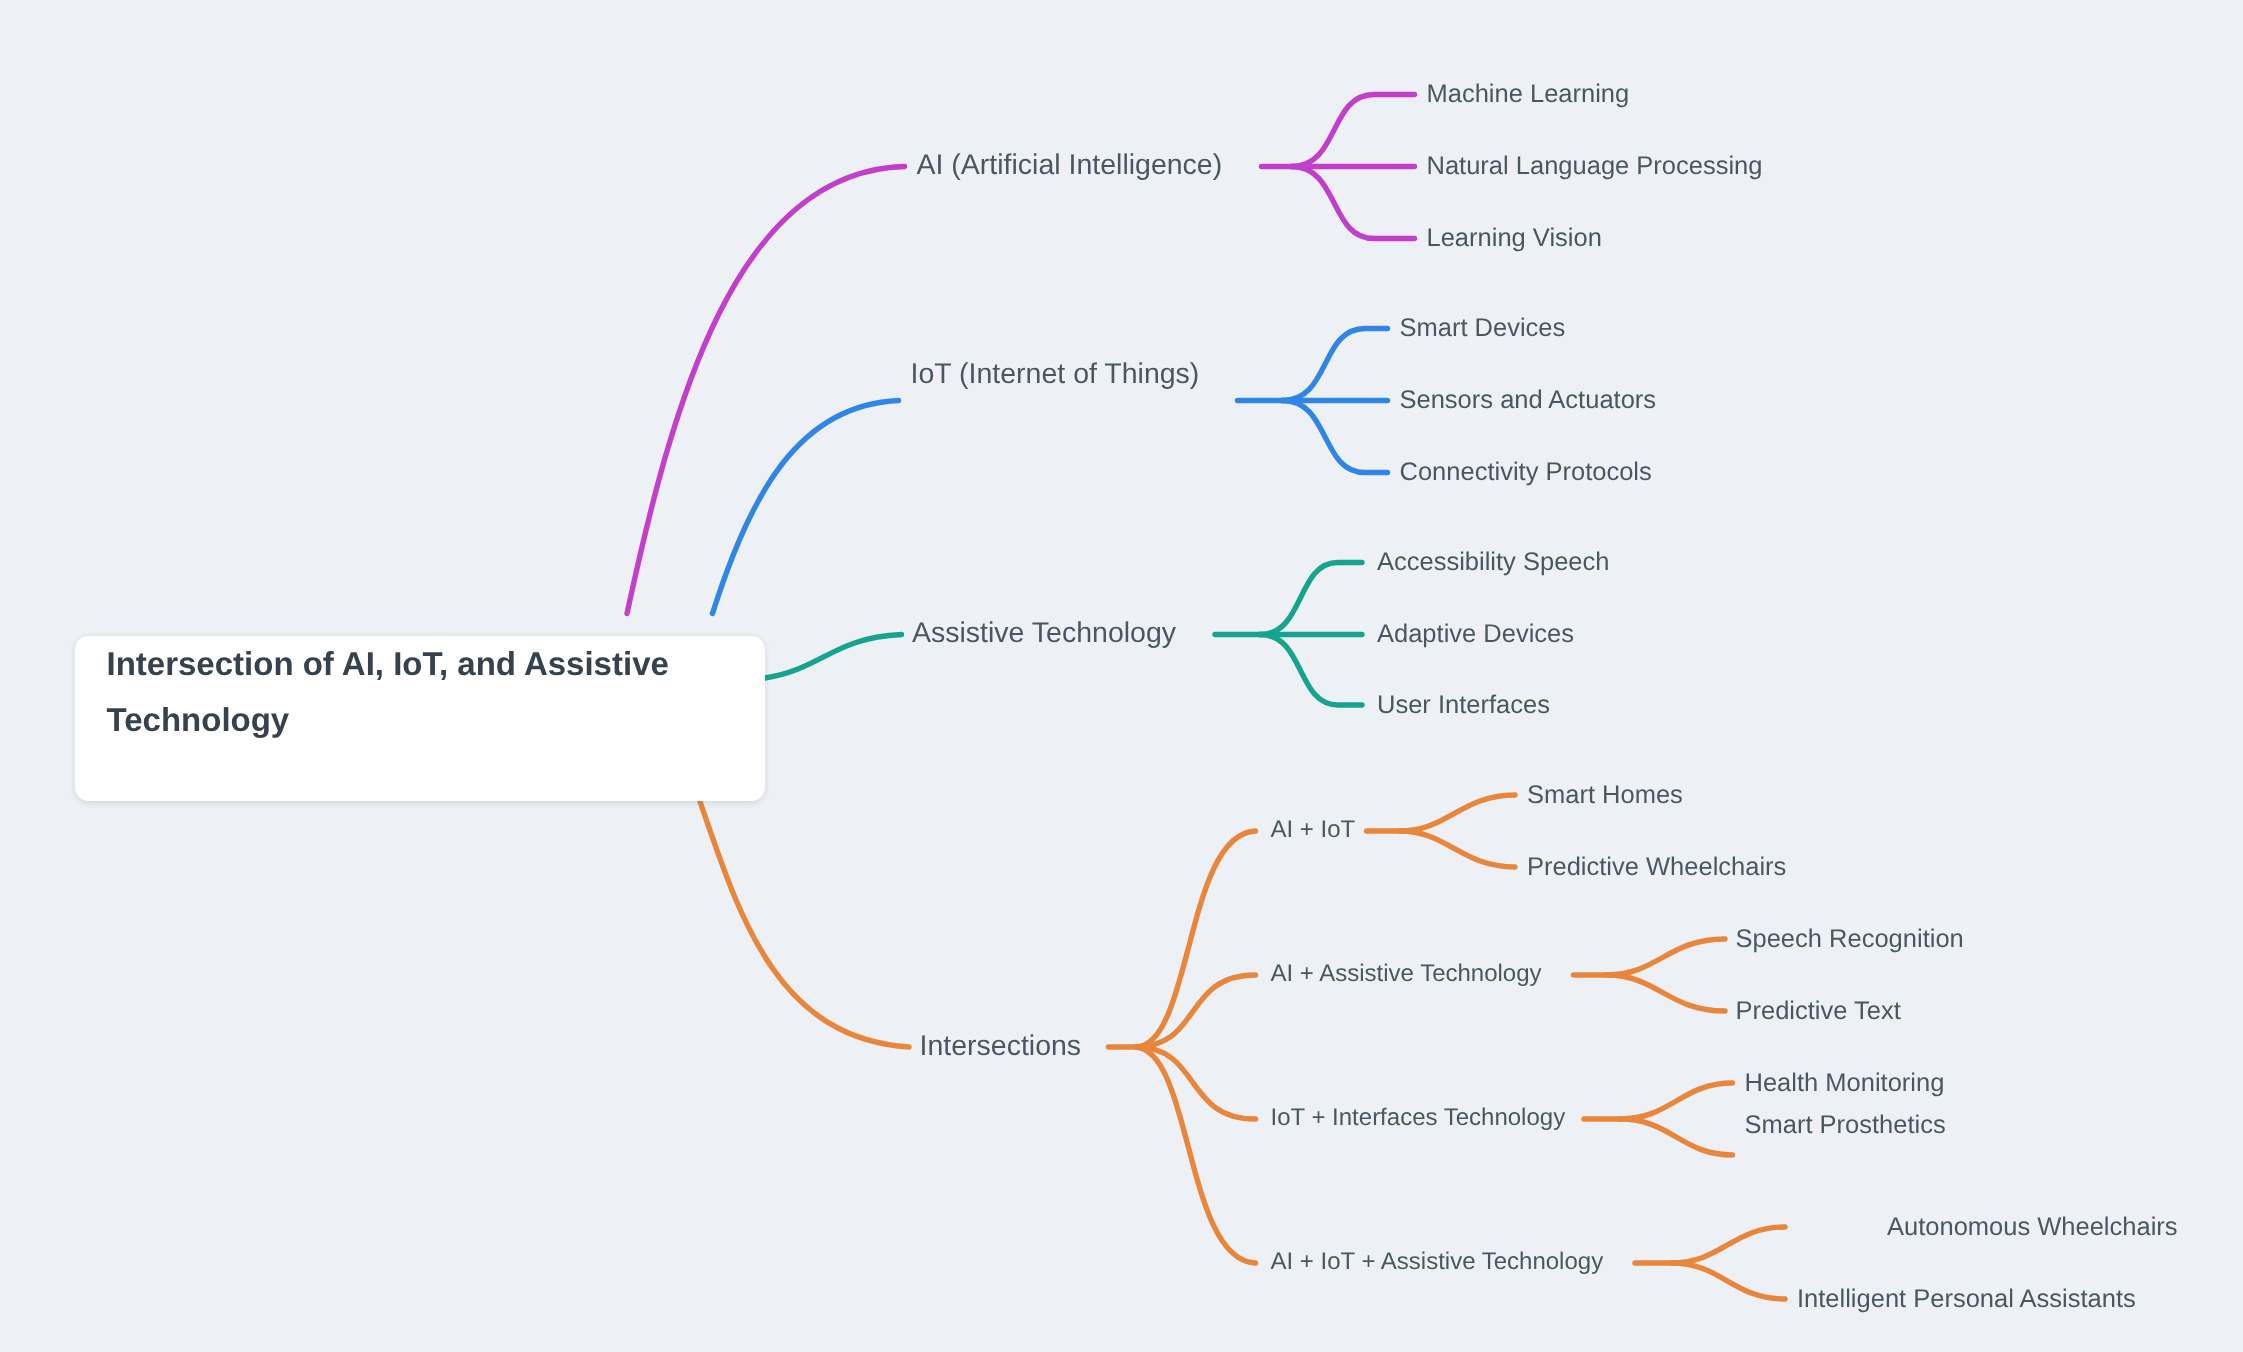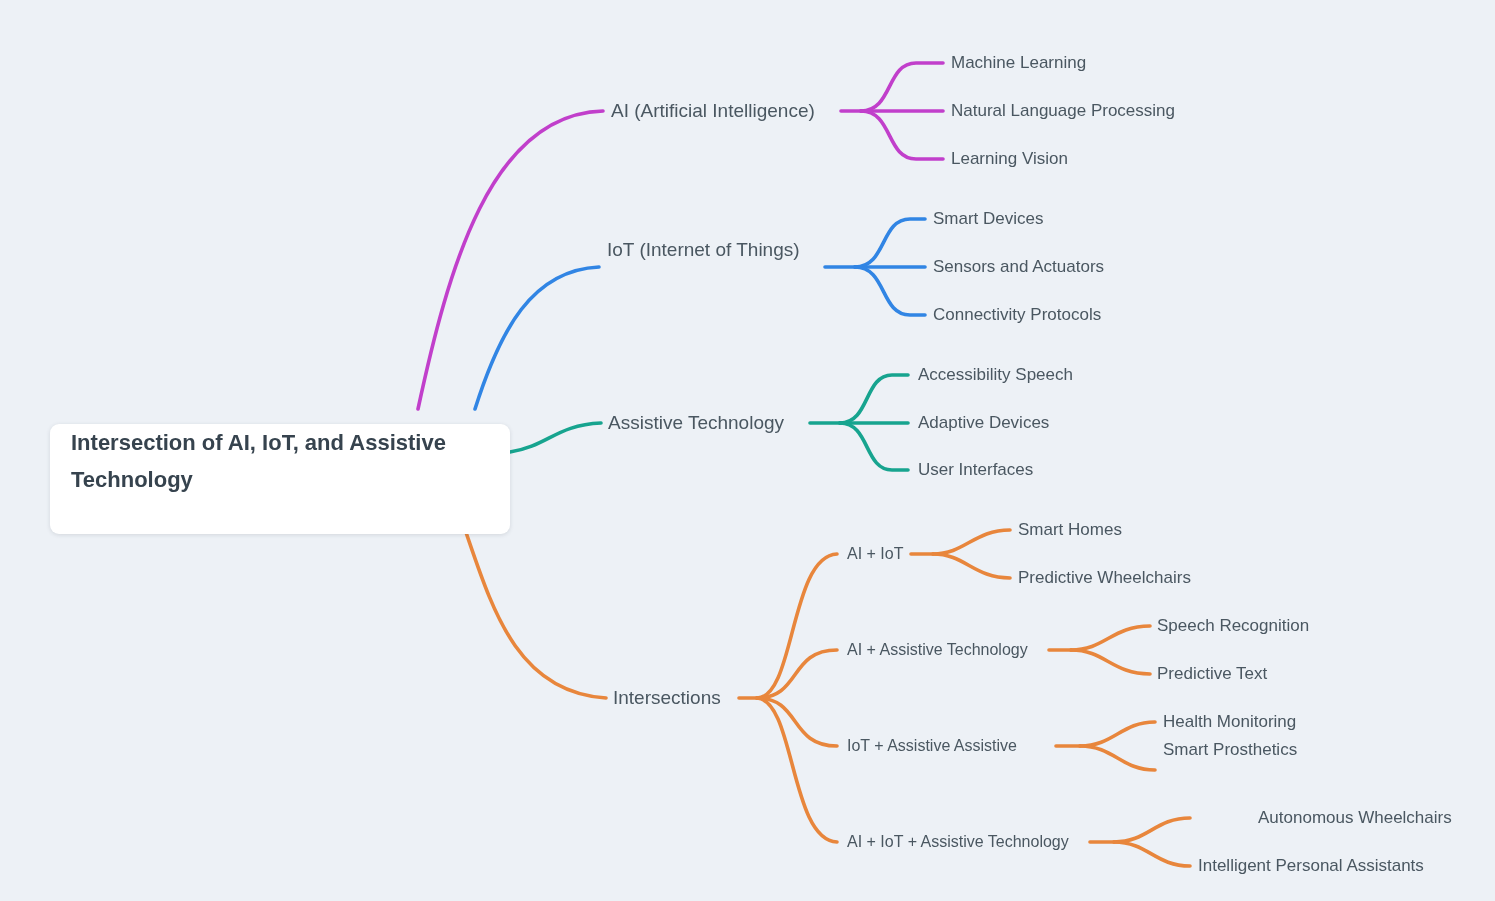--- a/index.html
+++ b/index.html
@@ -122,21 +122,21 @@
   <div class="label leaf" style="left:933px;top:219px">Smart Devices</div>
   <div class="label leaf" style="left:933px;top:267px">Sensors and Actuators</div>
   <div class="label leaf" style="left:933px;top:315px">Connectivity Protocols</div>
 
   <div class="label leaf" style="left:918px;top:375px">Accessibility Speech</div>
   <div class="label leaf" style="left:918px;top:423px">Adaptive Devices</div>
   <div class="label leaf" style="left:918px;top:470px">User Interfaces</div>
 
   <div class="label lvl2" style="left:847px;top:554px">AI + IoT</div>
   <div class="label lvl2" style="left:847px;top:650px">AI + Assistive Technology</div>
-  <div class="label lvl2" style="left:847px;top:746px">IoT + Assistive Assistive</div>
+  <div class="label lvl2" style="left:847px;top:746px">IoT + Interfaces Technology</div>
   <div class="label lvl2" style="left:847px;top:842px">AI + IoT + Assistive Technology</div>
 
   <div class="label leaf" style="left:1018px;top:530px">Smart Homes</div>
   <div class="label leaf" style="left:1018px;top:578px">Predictive Wheelchairs</div>
   <div class="label leaf" style="left:1157px;top:626px">Speech Recognition</div>
   <div class="label leaf" style="left:1157px;top:674px">Predictive Text</div>
   <div class="label leaf" style="left:1163px;top:722px">Health Monitoring</div>
   <div class="label leaf" style="left:1163px;top:750px">Smart Prosthetics</div>
   <div class="label leaf" style="left:1258px;top:818px">Autonomous Wheelchairs</div>
   <div class="label leaf" style="left:1198px;top:866px">Intelligent Personal Assistants</div>

